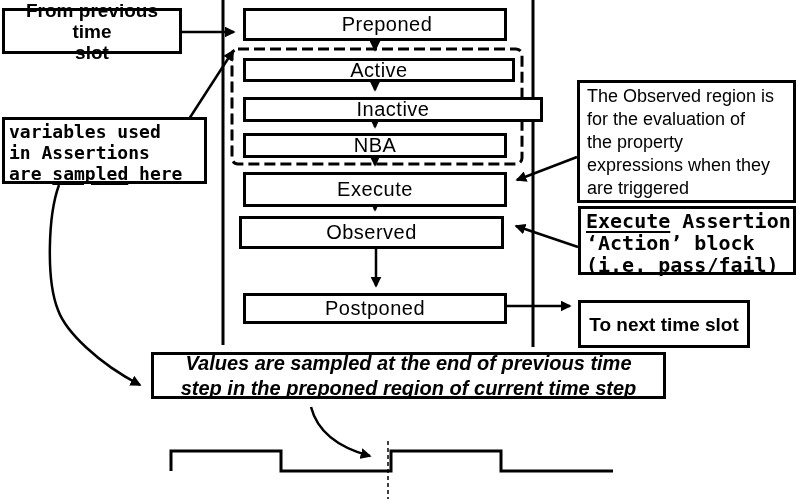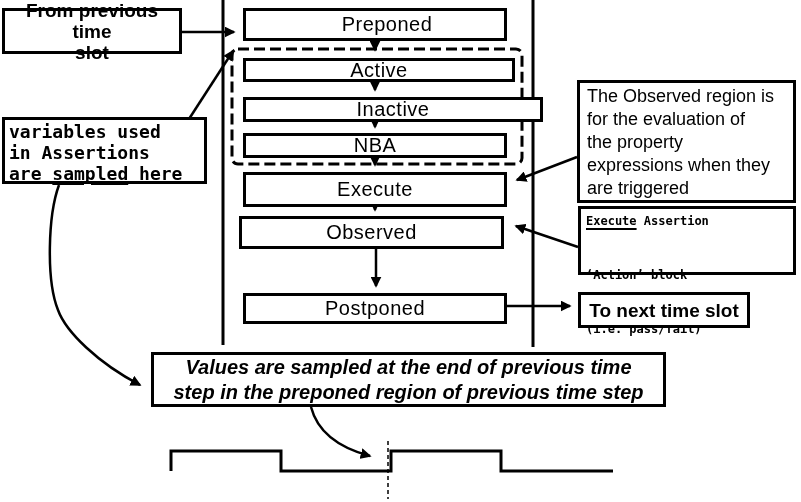--- a/index.html
+++ b/index.html
@@ -8,21 +8,21 @@
   svg.layer{position:absolute;left:0;top:0;width:801px;height:502px;}
   .box{position:absolute;box-sizing:border-box;background:#ffffff;border:3px solid #000000;
        display:flex;align-items:center;justify-content:center;}
   .region-label{font-size:20px;letter-spacing:0.5px;white-space:nowrap;}
   .centered{text-align:center;}
   .stack{flex-direction:column;}
   .bold-sans{font-weight:700;font-size:19px;line-height:21px;}
   .mono{font-family:"DejaVu Sans Mono","Liberation Mono",monospace;font-weight:700;
         align-items:flex-start;justify-content:flex-start;flex-direction:column;white-space:nowrap;}
   .variables-box{font-size:18px;line-height:21px;padding:1px 4px;}
-  .execute-box{font-size:12px;line-height:22px;padding:1px 5px;gap:32px;}
+  .execute-box{font-size:20px;line-height:22px;padding:1px 5px;}
   .observed-note{font-size:18px;line-height:23px;font-weight:400;align-items:flex-start;
                  justify-content:flex-start;flex-direction:column;padding:2px 7px;white-space:nowrap;}
   .values-box{font-style:italic;font-weight:700;font-size:20px;line-height:25px;flex-direction:column;}
   .u{text-decoration:underline;text-decoration-thickness:2px;text-underline-offset:3px;}
   .stroke{stroke:#000;fill:none;}
 </style>
 </head>
 <body>
 
 <div class="canvas">
@@ -100,22 +100,22 @@
     <div>expressions when they</div>
     <div>are triggered</div>
   </div>
 
   <div class="box mono execute-box" style="left:578px;top:206px;width:218px;height:69px;">
     <div><span class="u">Execute</span><span> Assertion</span></div>
     <div>‘Action’ block</div>
     <div>(i.e. pass/fail)</div>
   </div>
 
-  <div class="box bold-sans centered" style="left:578px;top:292px;width:172px;height:36px;">
+  <div class="box bold-sans centered" style="left:578px;top:300px;width:172px;height:48px;">
     <span>To next time slot</span>
   </div>
 
-  <div class="box values-box centered" style="left:151px;top:352px;width:515px;height:55px;">
+  <div class="box values-box centered" style="left:151px;top:352px;width:515px;height:47px;">
     <div>Values are sampled at the end of previous time</div>
-    <div>step in the preponed region of previous time step</div>
+    <div>step in the preponed region of current time step</div>
   </div>
 
 </div>
 
 </body></html>

